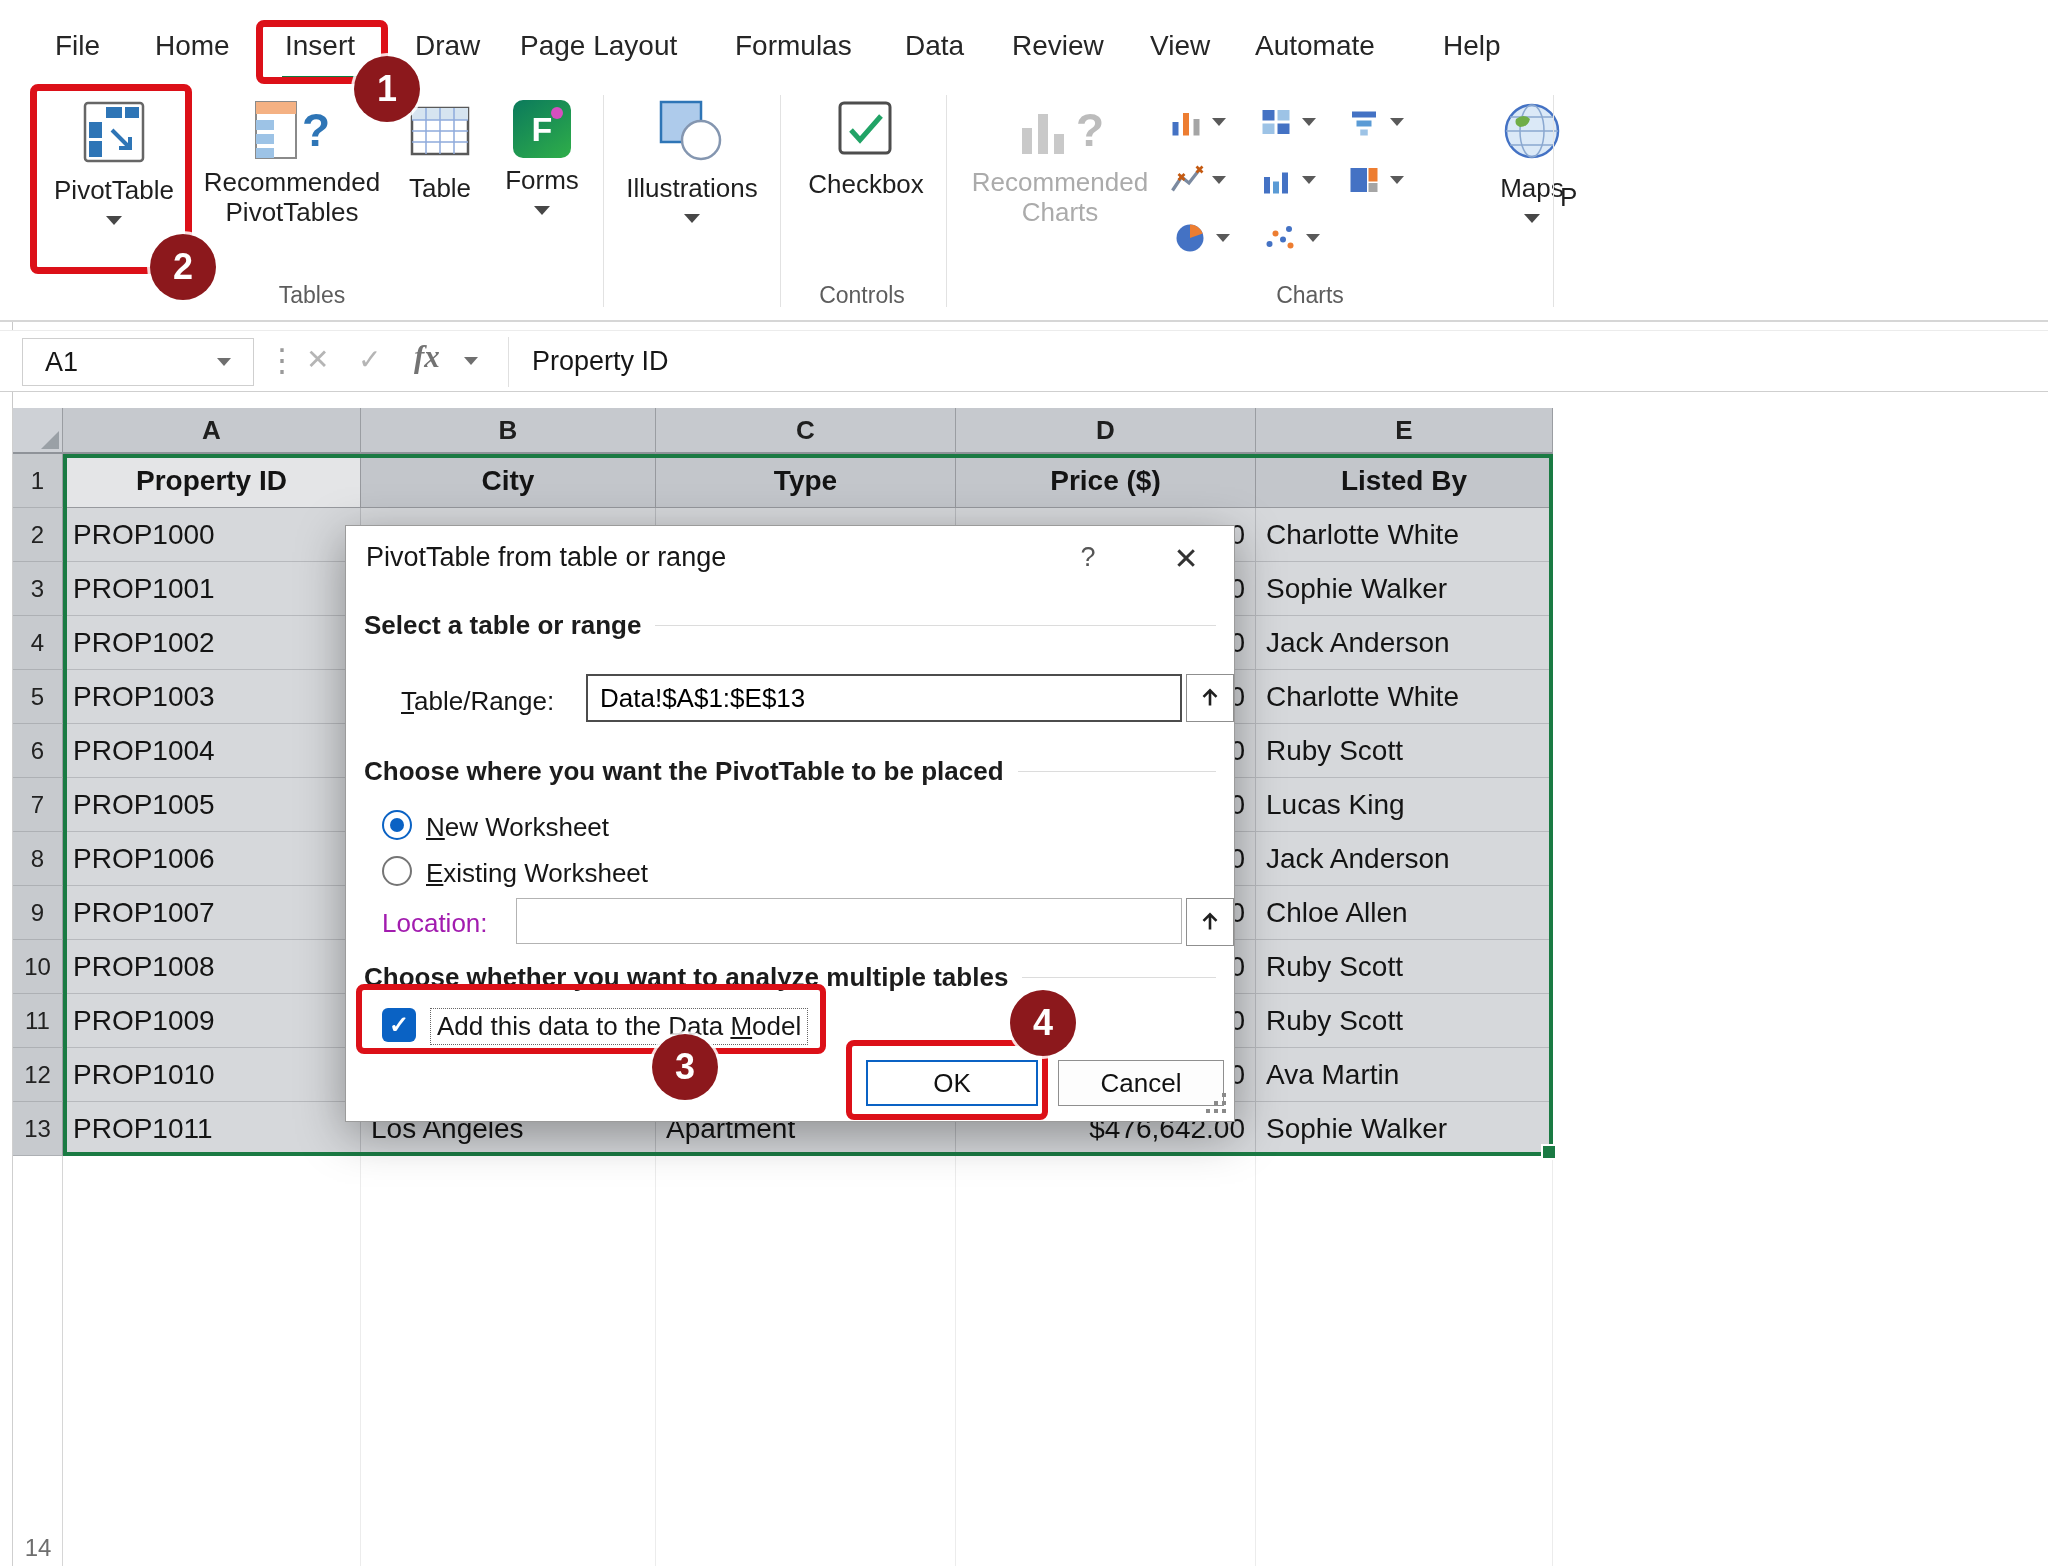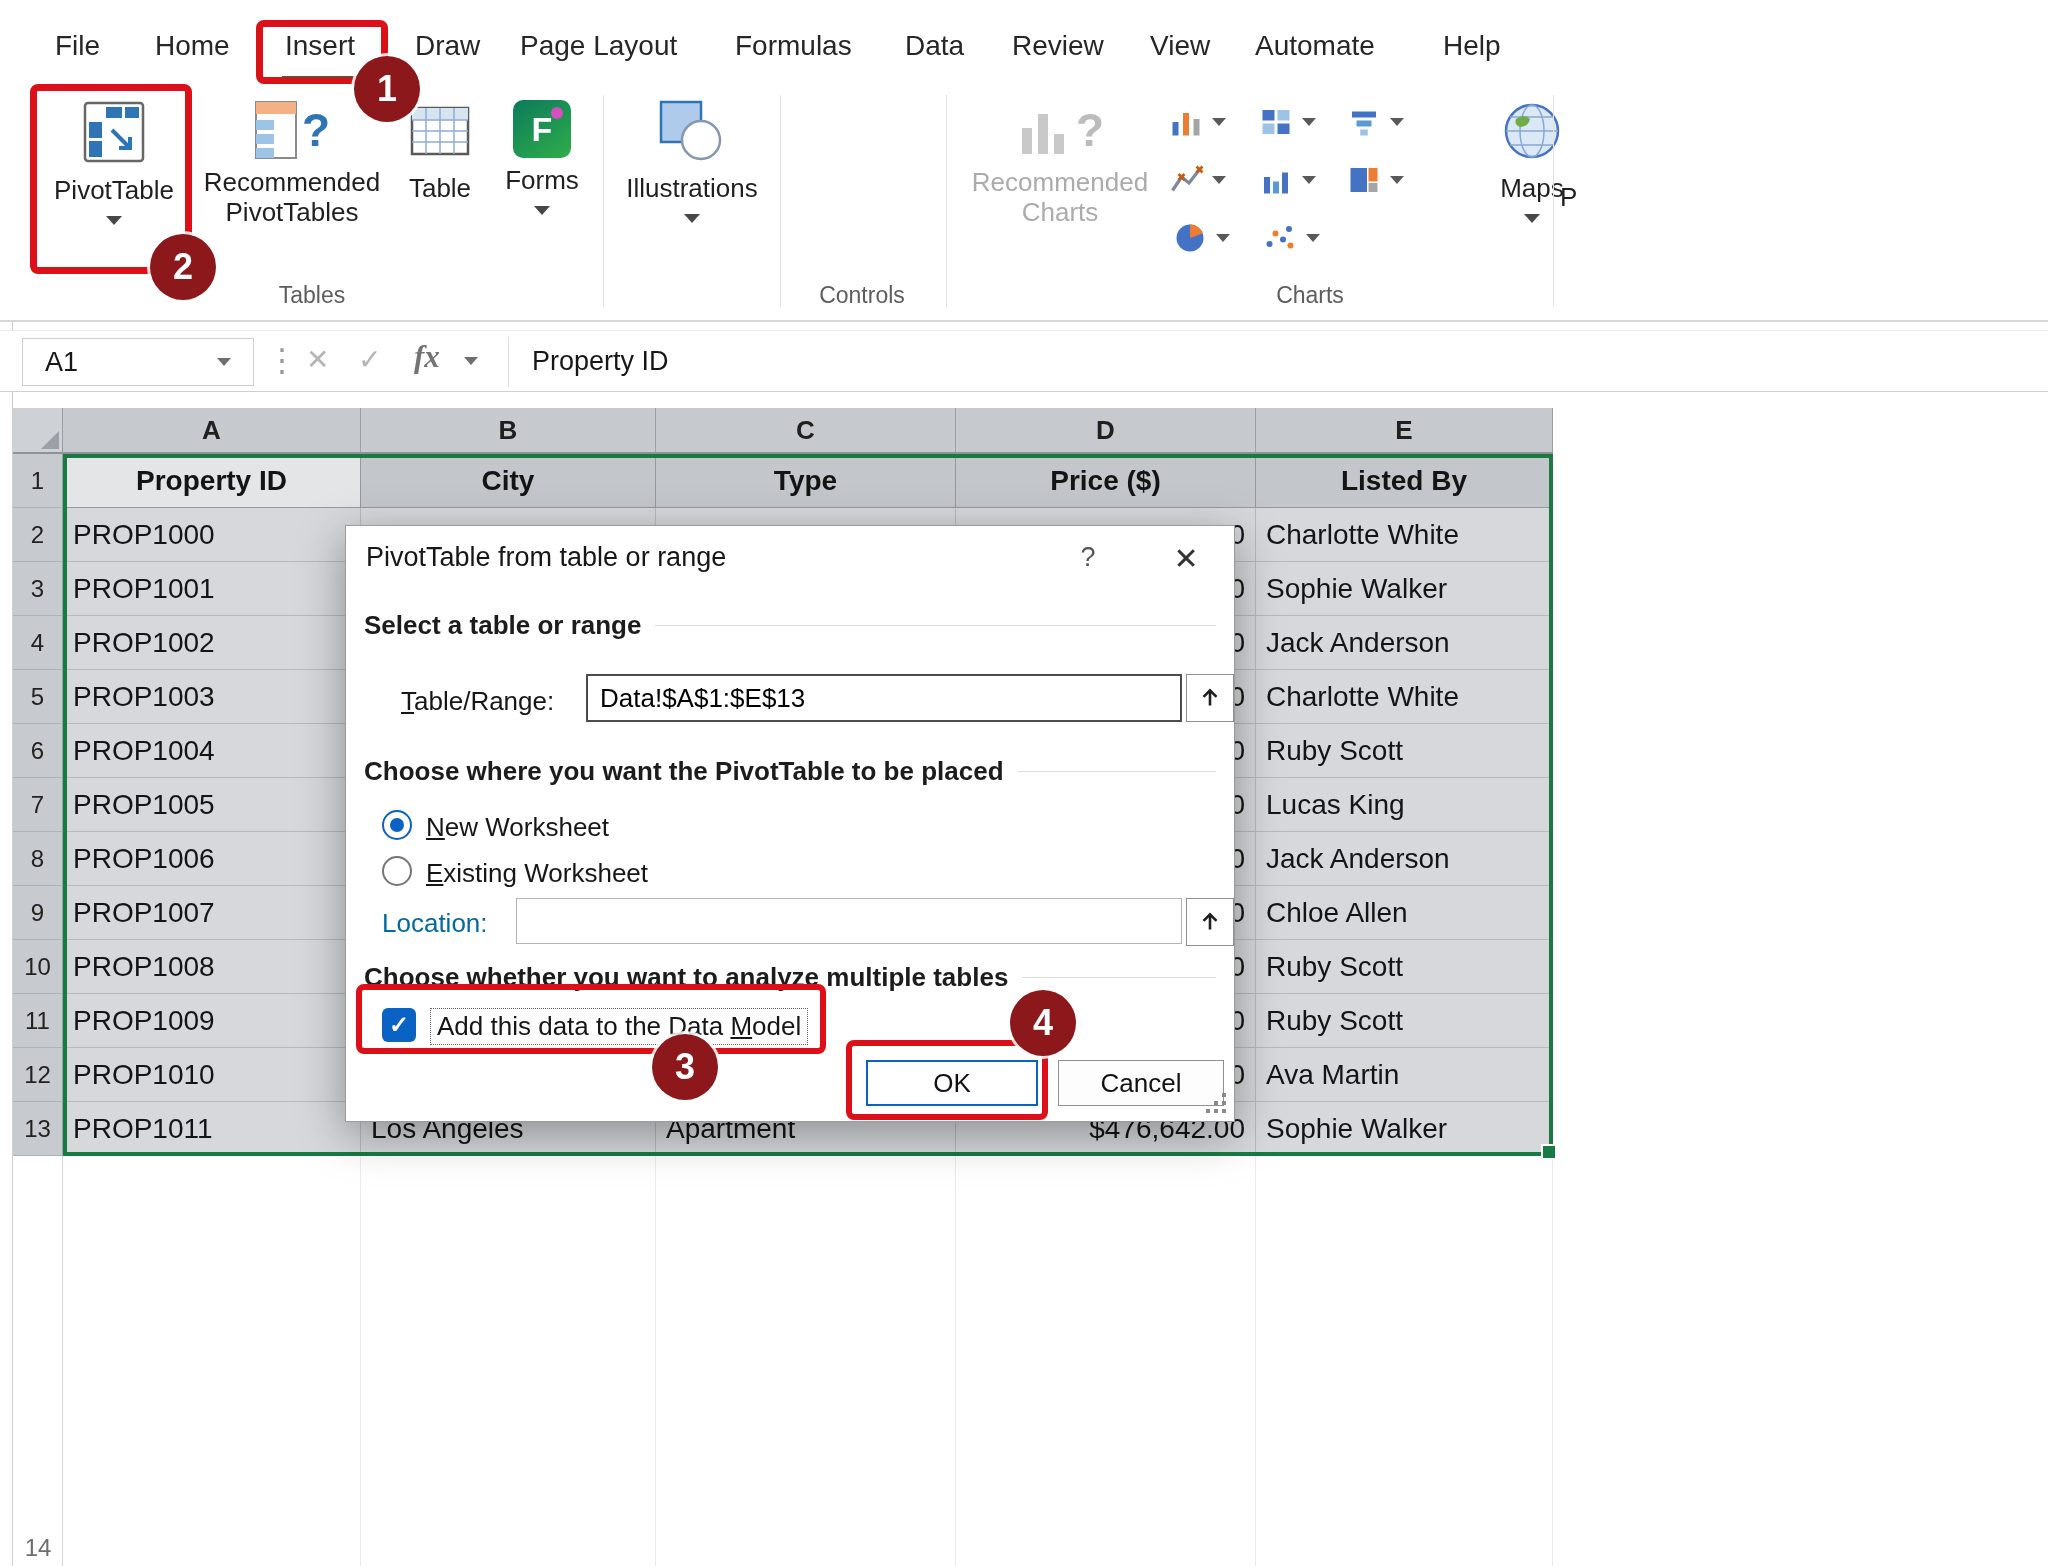--- a/index.html
+++ b/index.html
@@ -107,21 +107,21 @@
   #loc-picker { left:840px; top:372px; }
   .radio { position:absolute; left:36px; width:30px; height:30px; border-radius:50%; background:#fff; }
   .radio.sel { border:2px solid #0a62c4; }
   .radio.sel::after { content:""; position:absolute; left:6px; top:6px; width:14px; height:14px;
                       border-radius:50%; background:#0a62c4; }
   .radio.unsel { border:2px solid #757575; }
   #radio-new { top:284px; }
   #radio-existing { top:330px; }
   #radio-new-label { position:absolute; left:80px; top:286px; }
   #radio-existing-label { position:absolute; left:80px; top:332px; }
-  #loc-label { position:absolute; left:36px; top:382px; color:#0369a1; }
+  #loc-label { position:absolute; left:36px; top:382px; color:#a21caf; }
   #loc-input { position:absolute; left:170px; top:372px; width:666px; height:46px; border:1px solid #b3b3b3;
                font-size:26px; padding:0 12px; }
   #dlg-checkbox { position:absolute; left:36px; top:482px; width:34px; height:34px; border-radius:6px;
                   background:#0a62c4; display:flex; align-items:center; justify-content:center; }
   #dlg-checkbox span { color:#fff; font-size:24px; font-weight:bold; }
   #cbx-label { position:absolute; left:84px; top:482px; border:1px dotted #666; padding:2px 6px; }
   .dlg-btn { position:absolute; top:534px; height:46px; font-size:26px; font-family:"Liberation Sans",sans-serif;
              background:#fdfdfd; color:#111; }
   #btn-ok { left:520px; width:172px; border:2px solid #0a62c4; background:#fff; }
   #btn-cancel { left:712px; width:166px; border:1px solid #8f8f8f; }
@@ -222,20 +222,29 @@
           <rect x="2" y="2" width="40" height="40" fill="#aecbeb" stroke="#2e75b6" stroke-width="2.5"></rect>
           <circle cx="42" cy="40" r="19" fill="#fff" stroke="#8496b0" stroke-width="2.5"></circle>
         </svg>
       </span>
       <span class="blabel">Illustrations</span>
       <span class="chev"></span>
     </div>
 
     <div class="vsep" style="left:780px"></div>
 
+    <div class="bigbtn" style="left:794px;width:144px;">
+      <span>
+        <svg width="58" height="58" viewBox="0 0 58 58">
+          <rect x="3" y="3" width="50" height="50" rx="4" fill="#fff" stroke="#4d4d4d" stroke-width="3"></rect>
+          <path d="M14 30 l9 10 l21 -24" stroke="#21a366" stroke-width="5" fill="none"></path>
+        </svg>
+      </span>
+      <span class="blabel">Checkbox</span>
+    </div>
 
     <div class="vsep" style="left:946px"></div>
 
     <div class="bigbtn disabled" style="left:958px;width:204px;">
       <span class="icon-wrap">
         <svg width="56" height="60" viewBox="0 0 56 60">
           <rect x="6" y="28" width="10" height="26" fill="#c9c9c9"></rect>
           <rect x="22" y="14" width="10" height="40" fill="#c9c9c9"></rect>
           <rect x="38" y="34" width="10" height="20" fill="#c9c9c9"></rect>
         </svg>

